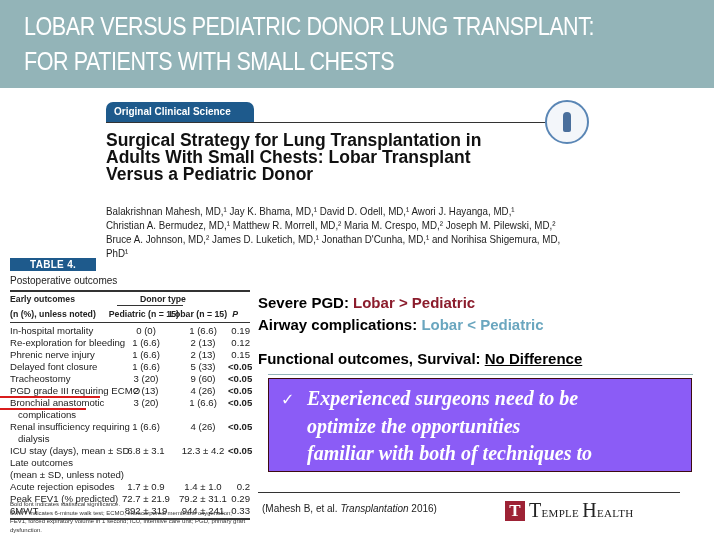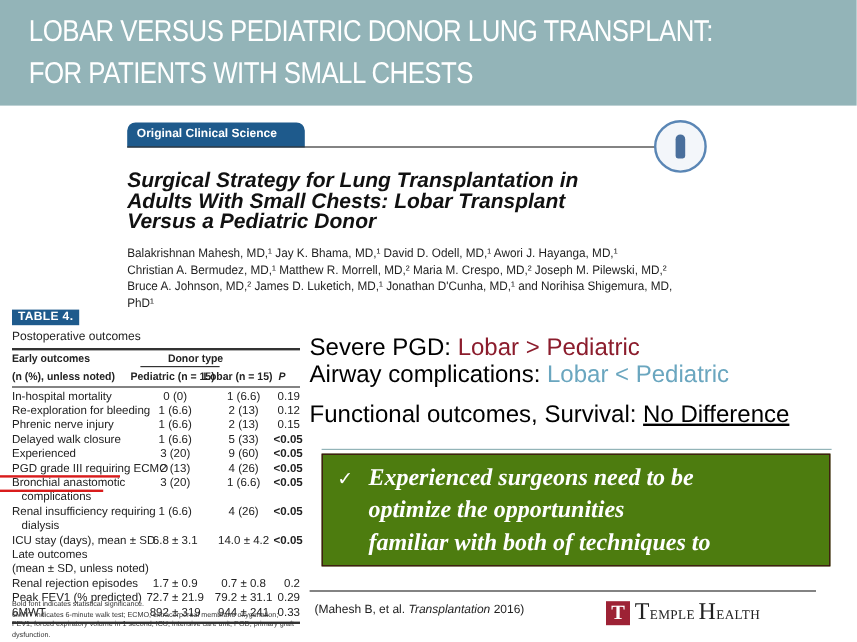--- a/index.html
+++ b/index.html
@@ -30,63 +30,63 @@
   }
   .society-logo {
     position: absolute; left: 545px; top: 100px; width: 44px; height: 44px;
     border-radius: 50%; border: 2px solid #5a86b5; background: #f3f6fa;
   }
   .society-logo::after {
     content: ""; position: absolute; left: 16px; top: 10px; width: 8px; height: 20px;
     background: #4a6f9c; border-radius: 4px 4px 2px 2px;
   }
   .paper-title {
-    position: absolute; left: 106px; top: 142px; width: 440px;
-    font-size: 17.5px; line-height: 17px; font-weight: bold; color: #111; font-style: italic;
+    position: absolute; left: 106px; top: 132px; width: 440px;
+    font-size: 17.5px; line-height: 17px; font-weight: bold; color: #111;
   }
   .paper-authors {
     position: absolute; left: 106px; top: 205px; width: 500px;
     font-size: 10.3px; line-height: 14px; color: #222; transform: scaleX(0.95); transform-origin: left top;
   }
 
   
   .table-label {
     position: absolute; left: 10px; top: 258px; background: #1e5a8c; color: #fff;
-    font-size: 10px; font-weight: bold; padding: 1px 5px; letter-spacing: 0.3px;
+    font-size: 10px; font-weight: bold; padding: 1px 20px; letter-spacing: 0.3px;
   }
   .table-caption {
     position: absolute; left: 10px; top: 275px; font-size: 10px; color: #222;
   }
   .table-wrap { position: absolute; left: 10px; top: 290px; width: 240px; }
   .rule-thick { height: 2px; background: #333; }
   .rule-thin { height: 1px; background: #333; }
   .trow { display: flex; font-size: 9.6px; line-height: 12px; color: #222; white-space: nowrap; }
   .trow .c0 { width: 104px; }
   .trow .c1 { width: 64px; text-align: center; }
   .trow .c2 { width: 50px; text-align: center; }
   .trow .c3 { width: 22px; text-align: right; }
   .trow.head { font-weight: bold; font-size: 9.2px; line-height: 15px; transform: scaleX(0.95); transform-origin: left; }
   .trow .bold { font-weight: bold; }
   .trow.cont .c0 { padding-left: 8px; }
   .donor-line { position: absolute; left: 107px; top: 15px; width: 66px; height: 1px; background: #333; }
   .red-under { position: absolute; height: 2px; background: #d91c1c; }
   .table-notes { position: absolute; left: 10px; top: 500px; width: 240px; font-size: 6px; line-height: 8.5px; color: #333; }
 
   
-  .findings { position: absolute; left: 258px; top: 279px; font-size: 20px; font-weight: normal; line-height: 22px; white-space: nowrap; }
+  .findings { position: absolute; left: 258px; top: 292px; font-size: 15px; font-weight: bold; line-height: 22px; white-space: nowrap; }
   .findings .line { display: block; }
   .findings .red { color: #8b1c2c; }
   .findings .blue { color: #6aa6bf; }
   .findings .func { margin-top: 12px; }
   .findings .u { text-decoration: underline; }
   .thin-rule { position: absolute; left: 268px; top: 374px; width: 425px; height: 1px; background: #93b4b8; }
 
   .takeaway {
     position: absolute; left: 268px; top: 378px; width: 424px; height: 94px;
-    background: #4d7c0f; border: 1px solid #3d0a12;
+    background: #8b5cf6; border: 1px solid #3d0a12;
     color: #fff; font-family: "Liberation Serif", serif; font-style: italic; font-weight: bold;
     font-size: 20px; line-height: 27px; padding: 6px 0 0 12px;
   }
   .takeaway .check { font-style: normal; font-weight: normal; font-family: "DejaVu Sans", sans-serif; font-size: 16px; display: inline-block; width: 26px; }
   .takeaway .txt { display: inline; }
   .takeaway .indent { padding-left: 26px; display: block; }
 
   .bottom-rule { position: absolute; left: 258px; top: 492px; width: 422px; height: 1px; background: #333; }
   .citation { position: absolute; left: 262px; top: 503px; font-size: 10px; color: #222; }
   .citation i { font-style: italic; }
@@ -151,27 +151,27 @@
       <span class="c2">2 (13)</span>
       <span class="c3">0.12</span>
     </div>
   <div class="trow">
       <span class="c0">Phrenic nerve injury</span>
       <span class="c1">1 (6.6)</span>
       <span class="c2">2 (13)</span>
       <span class="c3">0.15</span>
     </div>
   <div class="trow">
-      <span class="c0">Delayed walk closure</span>
+      <span class="c0">Delayed font closure</span>
       <span class="c1">1 (6.6)</span>
       <span class="c2">5 (33)</span>
       <span class="c3 bold">&lt;0.05</span>
     </div>
   <div class="trow">
-      <span class="c0">Experienced</span>
+      <span class="c0">Tracheostomy</span>
       <span class="c1">3 (20)</span>
       <span class="c2">9 (60)</span>
       <span class="c3 bold">&lt;0.05</span>
     </div>
   <div class="trow" style="position:relative;">
       <span class="c0">PGD grade III requiring ECMO</span>
       <span class="c1">2 (13)</span>
       <span class="c2">4 (26)</span>
       <span class="c3 bold">&lt;0.05</span>
     <div class="red-under" style="left:-10px; top:11px; width:100px;"></div>
@@ -191,33 +191,33 @@
       <span class="c1">1 (6.6)</span>
       <span class="c2">4 (26)</span>
       <span class="c3 bold">&lt;0.05</span>
     </div>
   <div class="trow cont">
       <span class="c0">dialysis</span>
     </div>
   <div class="trow">
       <span class="c0">ICU stay (days), mean ± SD</span>
       <span class="c1">6.8 ± 3.1</span>
-      <span class="c2">14.0 ± 4.2</span>
+      <span class="c2">12.3 ± 4.2</span>
       <span class="c3 bold">&lt;0.05</span>
     </div>
   <div class="trow">
       <span class="c0">Late outcomes</span>
     </div>
   <div class="trow">
       <span class="c0">(mean ± SD, unless noted)</span>
     </div>
   <div class="trow">
-      <span class="c0">Renal rejection episodes</span>
+      <span class="c0">Acute rejection episodes</span>
       <span class="c1">1.7 ± 0.9</span>
-      <span class="c2">0.7 ± 0.8</span>
+      <span class="c2">1.4 ± 1.0</span>
       <span class="c3">0.2</span>
     </div>
   <div class="trow">
       <span class="c0">Peak FEV1 (% predicted)</span>
       <span class="c1">72.7 ± 21.9</span>
       <span class="c2">79.2 ± 31.1</span>
       <span class="c3">0.29</span>
     </div>
   <div class="trow">
       <span class="c0">6MWT</span>

